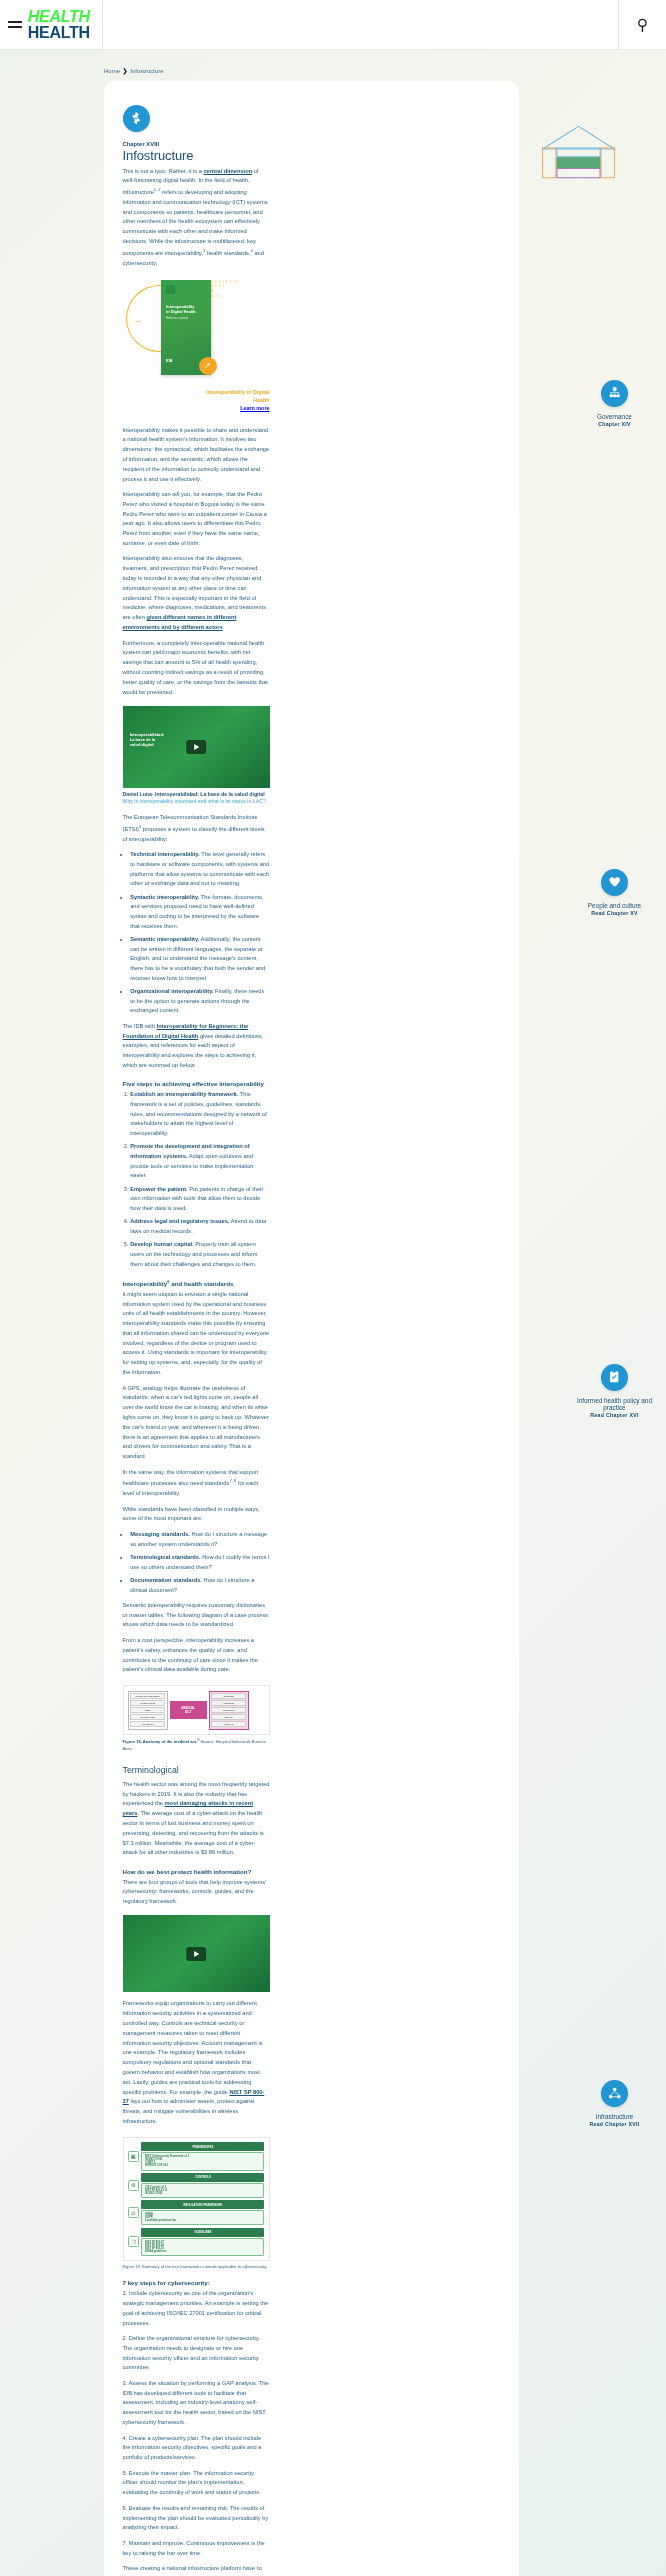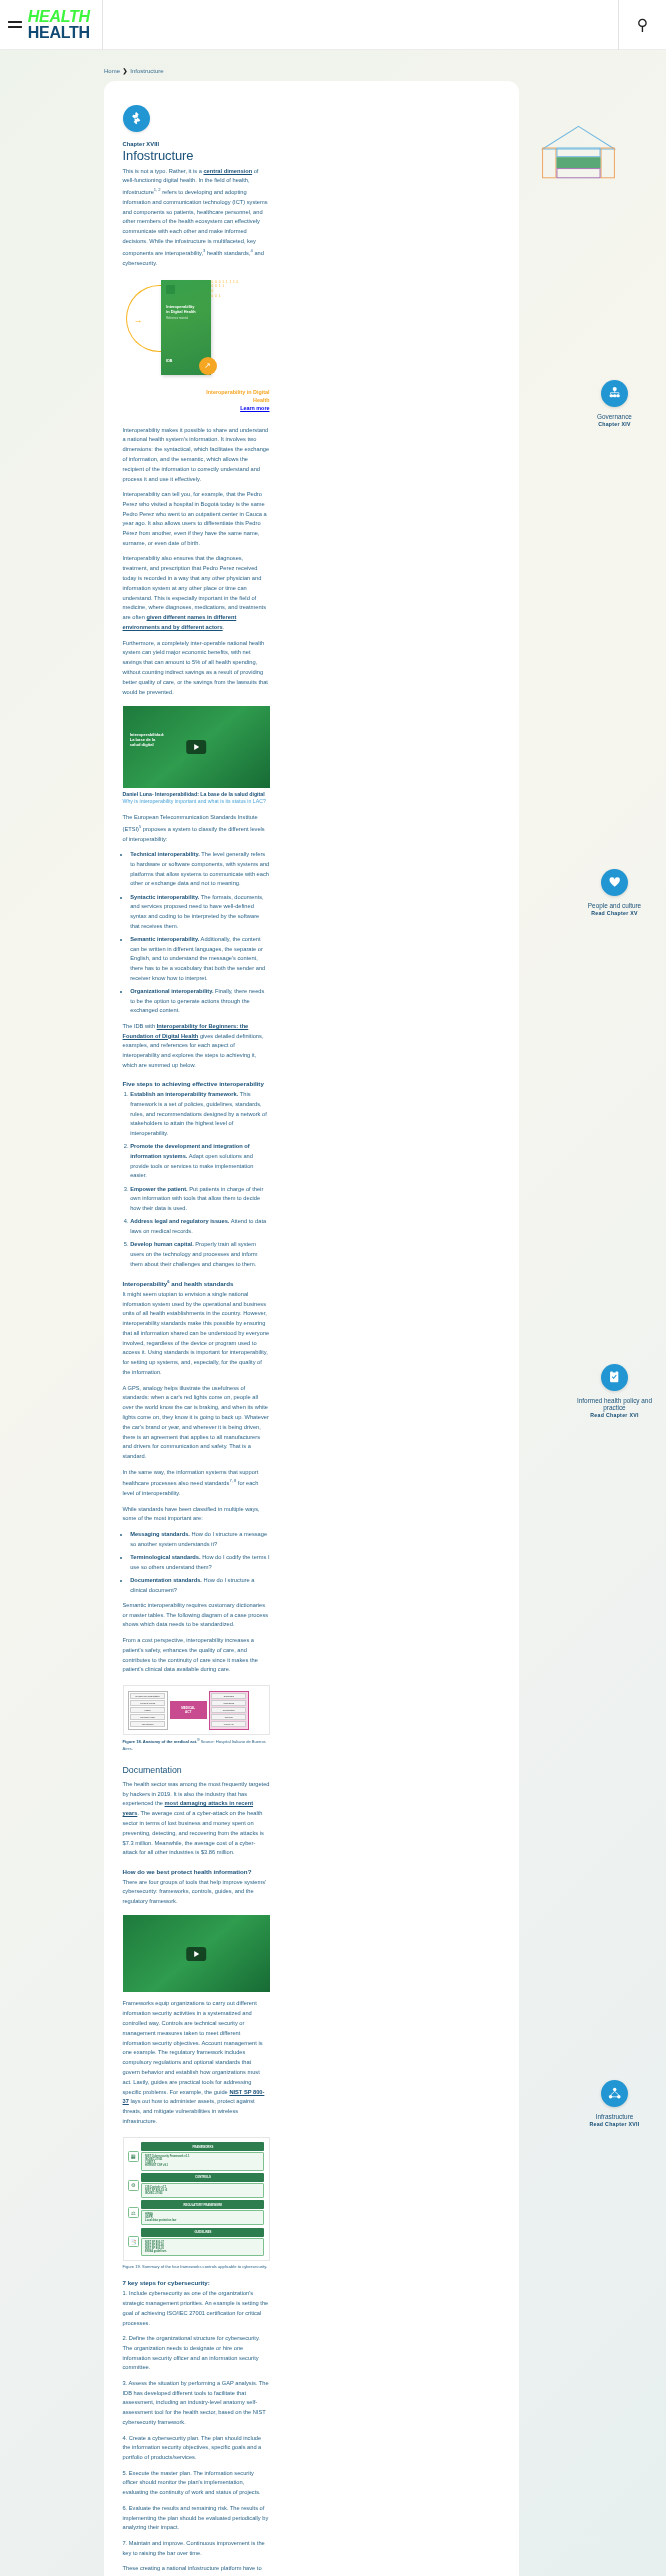--- a/index.html
+++ b/index.html
@@ -401,21 +401,21 @@
               <div class="pill">Follow-up</div>
             </div>
           </div>
         </div>
         <div class="fig-caption">
           <b>Figure 18. Anatomy of the medical act.</b><sup>9</sup>
           <span>Source: Hospital Italiano de Buenos Aires.</span>
         </div>
       </div>
 
-      <h2 class="sec">Documentation</h2>
+      <h2 class="sec">Terminological</h2>
       <p class="body"><span>The health sector was among the most frequently targeted by hackers in 2019. It is also the industry that has experienced the </span><a href="#" class="ilink">most damaging attacks in recent years</a><span>. The average cost of a cyber-attack on the health sector in terms of lost business and money spent on preventing, detecting, and recovering from the attacks is $7.3 million. Meanwhile, the average cost of a cyber-attack for all other industries is $3.86 million.</span></p>
 
       <h3 class="sub">How do we best protect health information?</h3>
       <p class="body">There are four groups of tools that help improve systems' cybersecurity: frameworks, controls, guides, and the regulatory framework.</p>
 
       <div class="video-embed" style="height:77px;">
         <div class="vplay"></div>
       </div>
 
       <p class="body" style="margin-top:7.2px;"><span>Frameworks equip organizations to carry out different information security activities in a systematized and controlled way. Controls are technical security or management measures taken to meet different information security objectives. Account management is one example. The regulatory framework includes compulsory regulations and optional standards that govern behavior and establish how organizations must act. Lastly, guides are practical tools for addressing specific problems. For example, the guide</span> <a href="#" class="ilink">NIST SP 800-37</a><span> lays out how to administer assets, protect against threats, and mitigate vulnerabilities in wireless infrastructure.</span></p>

